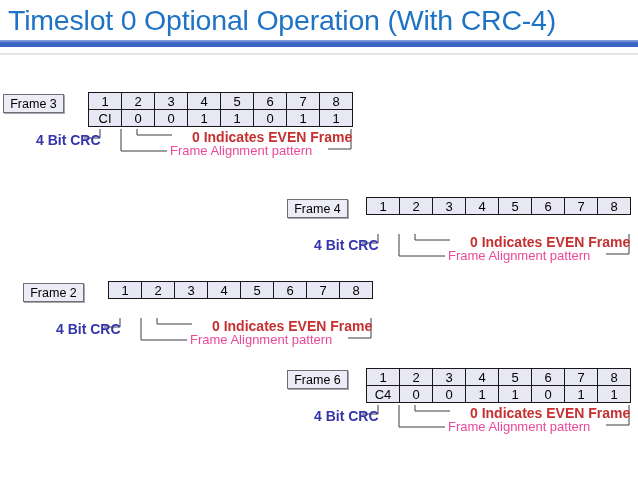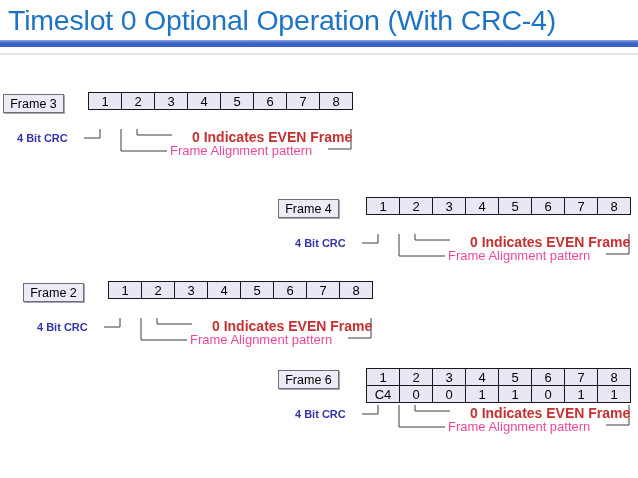--- a/index.html
+++ b/index.html
@@ -26,30 +26,30 @@
   .conn{position:absolute;left:0;top:0;width:360px;height:78px;}
   .conn polyline{fill:none;stroke:#3c3c44;stroke-width:1;}
 
   .frame-label{
     position:absolute;left:3px;top:2px;width:59px;height:17px;
     background:#ECECF6;border:1px solid #6e6e78;
     box-shadow:1px 1px 0 rgba(60,60,70,.45);
     font-size:12.5px;color:#000;
     display:flex;align-items:center;justify-content:center;
   }
-  .fg-right .frame-label{left:0;}
+  .fg-right .frame-label{left:9px;}
 
   .bit-table{position:absolute;left:88px;top:0;border-collapse:collapse;}
   .bit-table td{
     width:32px;height:16px;padding:0;border:1px solid #18181c;
     background:#E8E8F4;text-align:center;font-size:13px;color:#000;
   }
 
   .crc-label{
-    position:absolute;left:17px;top:40px;font-size:11px;font-weight:bold;
+    position:absolute;left:36px;top:40px;font-size:14px;font-weight:bold;
     color:#3434AC;white-space:nowrap;
   }
   .even-note{
     position:absolute;left:192px;top:37px;font-size:14px;font-weight:bold;
     color:#C53030;white-space:nowrap;
   }
   .pattern-label{
     position:absolute;left:170px;top:51px;font-size:13px;color:#ec4899;white-space:nowrap;
   }
 </style>
@@ -74,20 +74,30 @@
       <tbody>
           <tr>
         <td>1</td>
         <td>2</td>
         <td>3</td>
         <td>4</td>
         <td>5</td>
         <td>6</td>
         <td>7</td>
         <td>8</td>
+      </tr>
+      <tr>
+        <td>CI</td>
+        <td>0</td>
+        <td>0</td>
+        <td>1</td>
+        <td>1</td>
+        <td>0</td>
+        <td>1</td>
+        <td>1</td>
       </tr>
     </tbody>
       </table>
     <div class="crc-label">4 Bit CRC</div>
     <div class="even-note">0 Indicates EVEN Frame</div>
     <div class="pattern-label">Frame Alignment pattern</div>
   </div>
 
   <div class="frame-group fg-right" id="fg4">
     <svg class="conn" viewBox="0 0 360 78">

